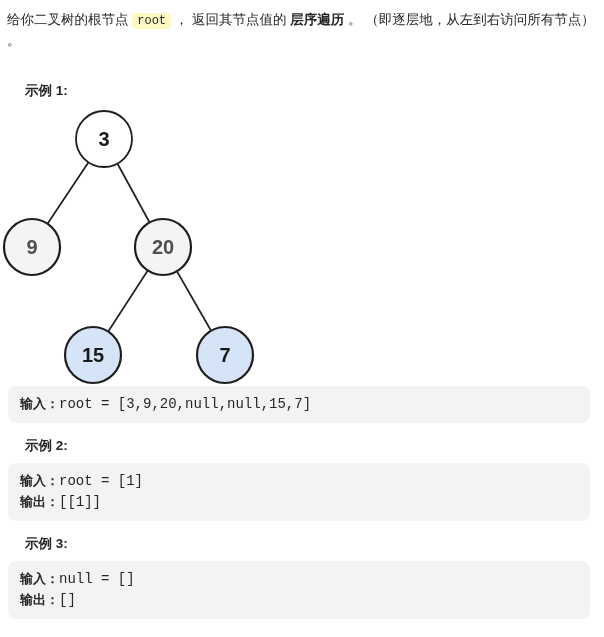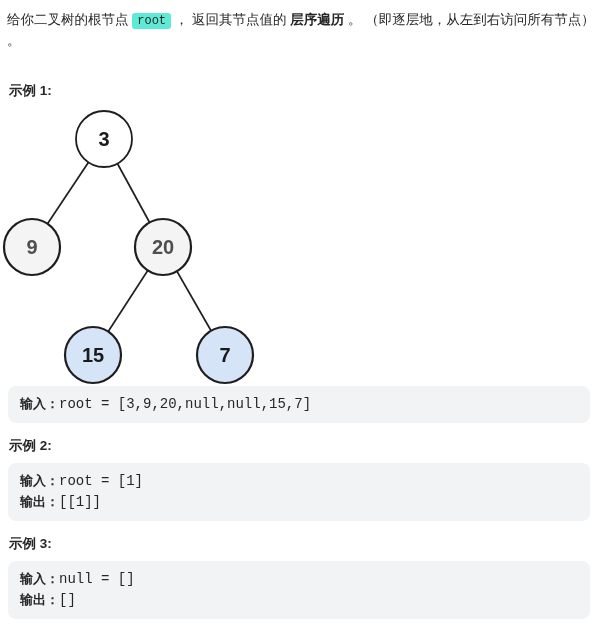--- a/index.html
+++ b/index.html
@@ -14,29 +14,29 @@
     padding-top: 10px;
     overflow: hidden;
   }
   .statement {
     margin: 0 7px 30px 7px;
     line-height: 20px;
   }
   .code-chip {
     font-family: "Liberation Mono", "DejaVu Sans Mono", monospace;
     font-size: 12px;
-    background: #5eead4;
+    background: #fef9c3;
     border-radius: 3px;
     padding: 1px 5px;
     color: #262626;
   }
   .bold-term { font-weight: 700; }
   .example-heading {
     font-weight: 700;
-    margin: 13px 7px 7px 9px;
+    margin: 13px 7px 7px 25px;
     line-height: 20px;
   }
   .tree-svg {
     display: block;
     margin: 6px 0 0 0;
   }
   .tree-edge {
     stroke: #1e1e1e;
     stroke-width: 1.7;
   }

